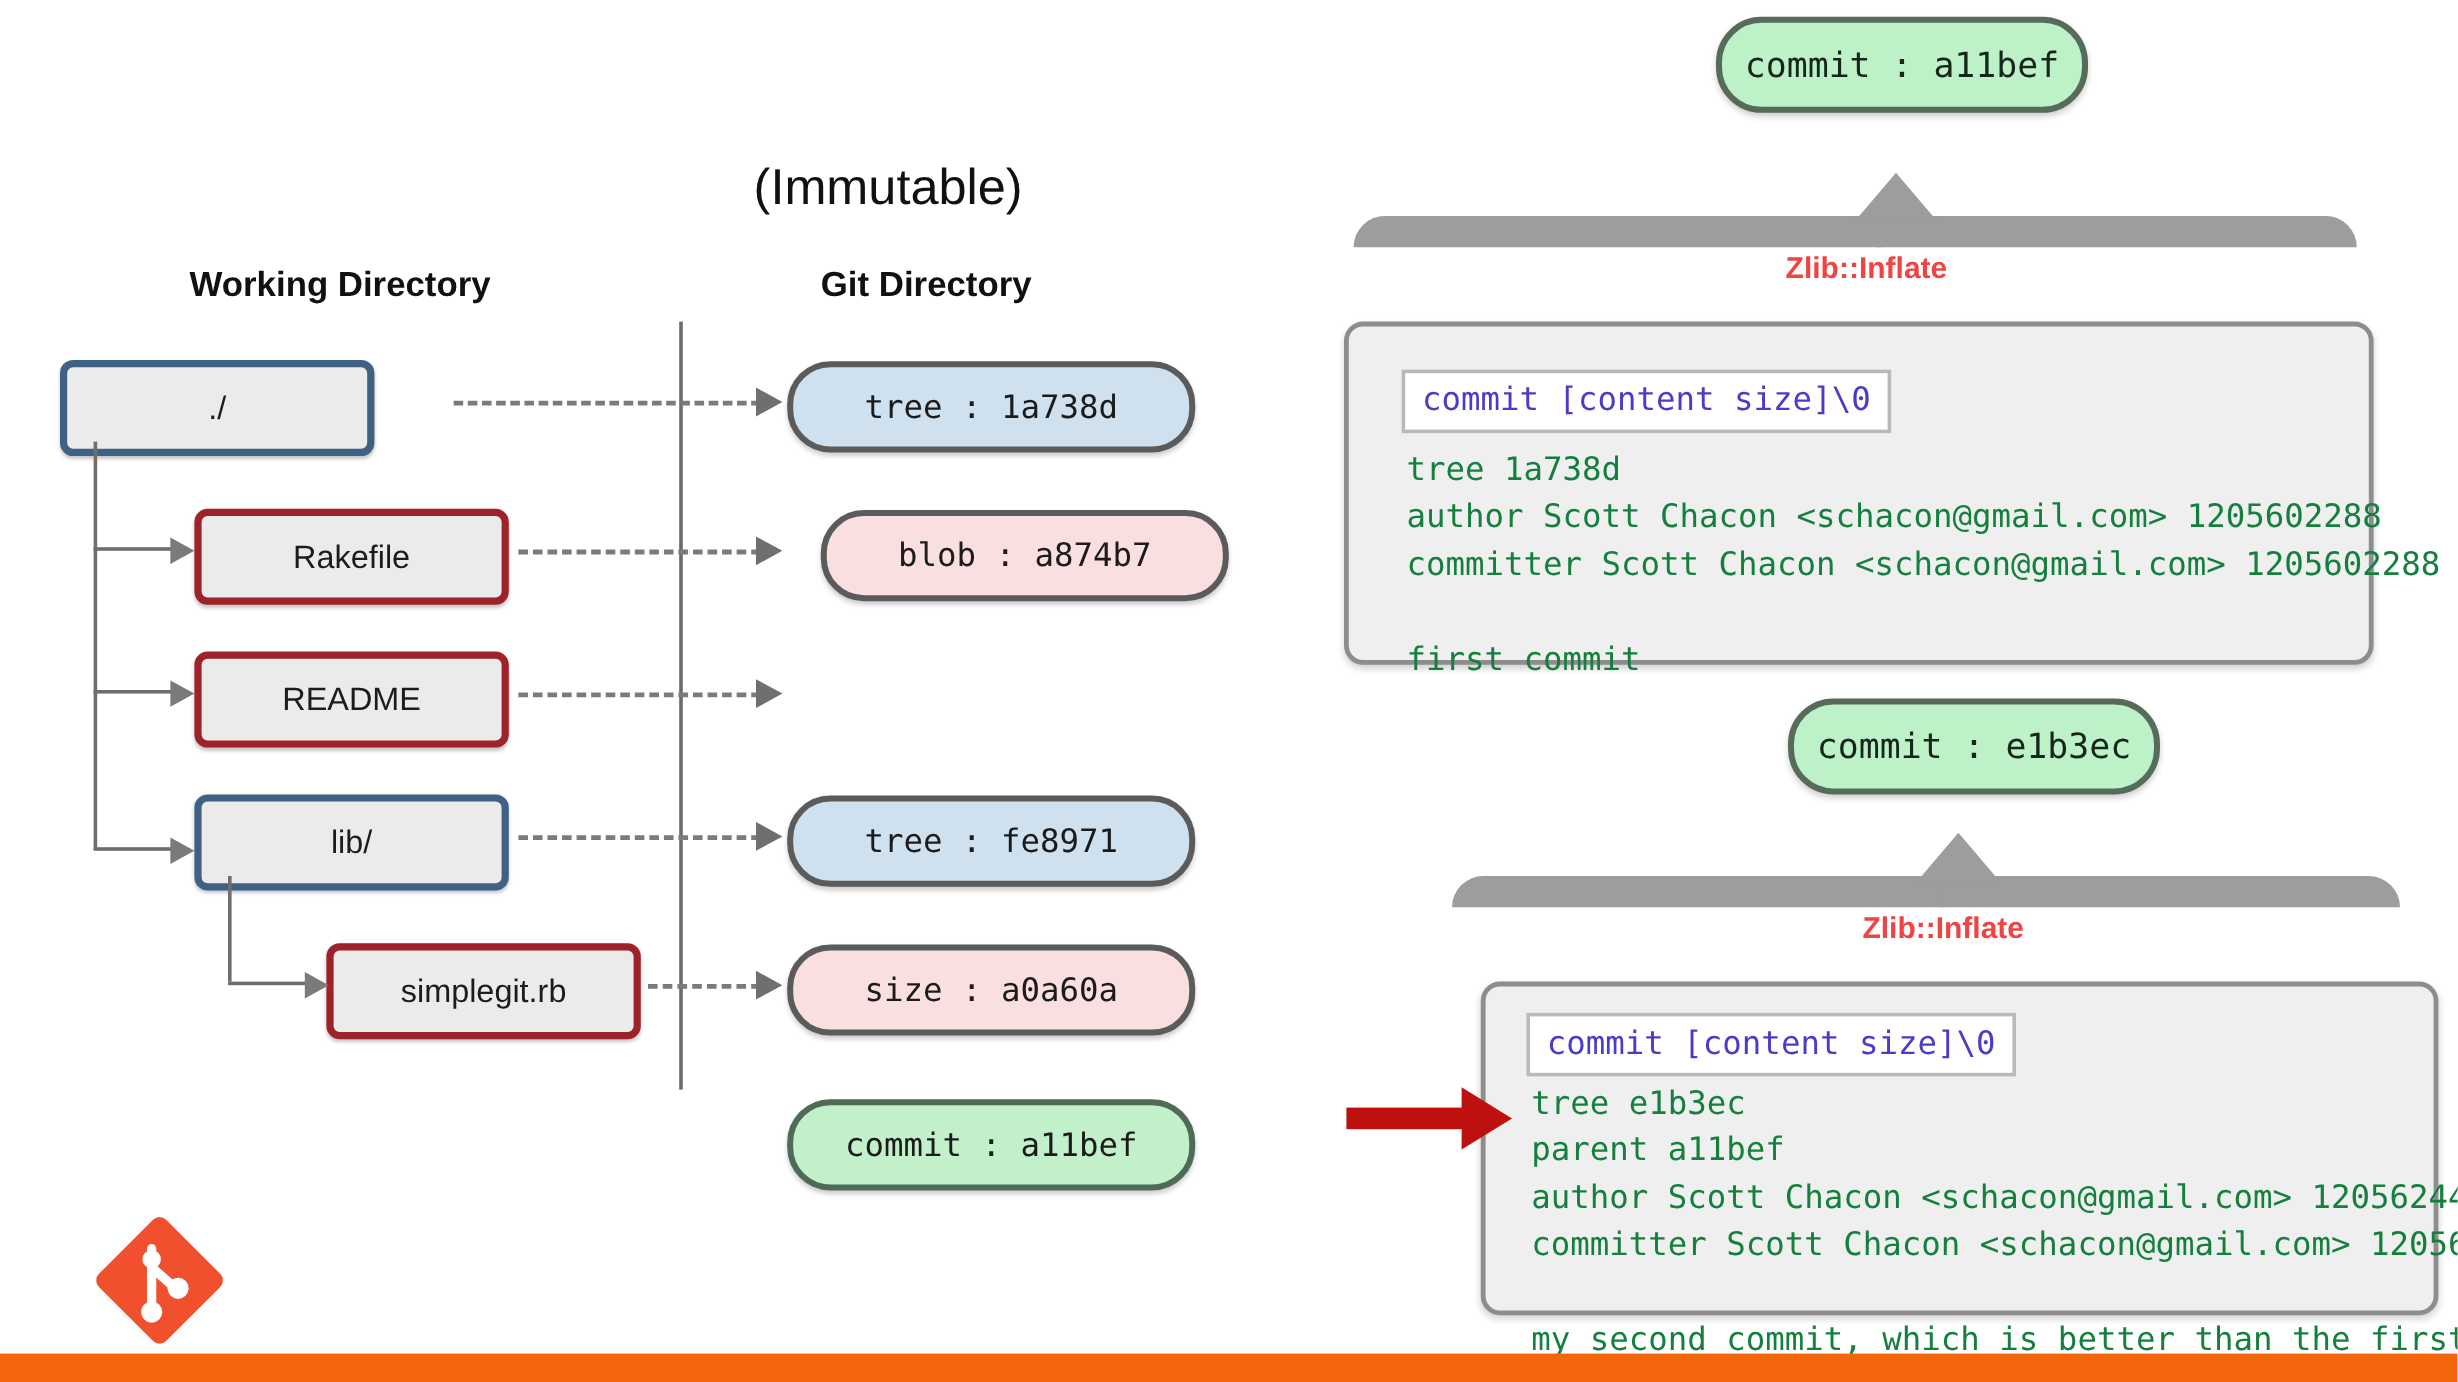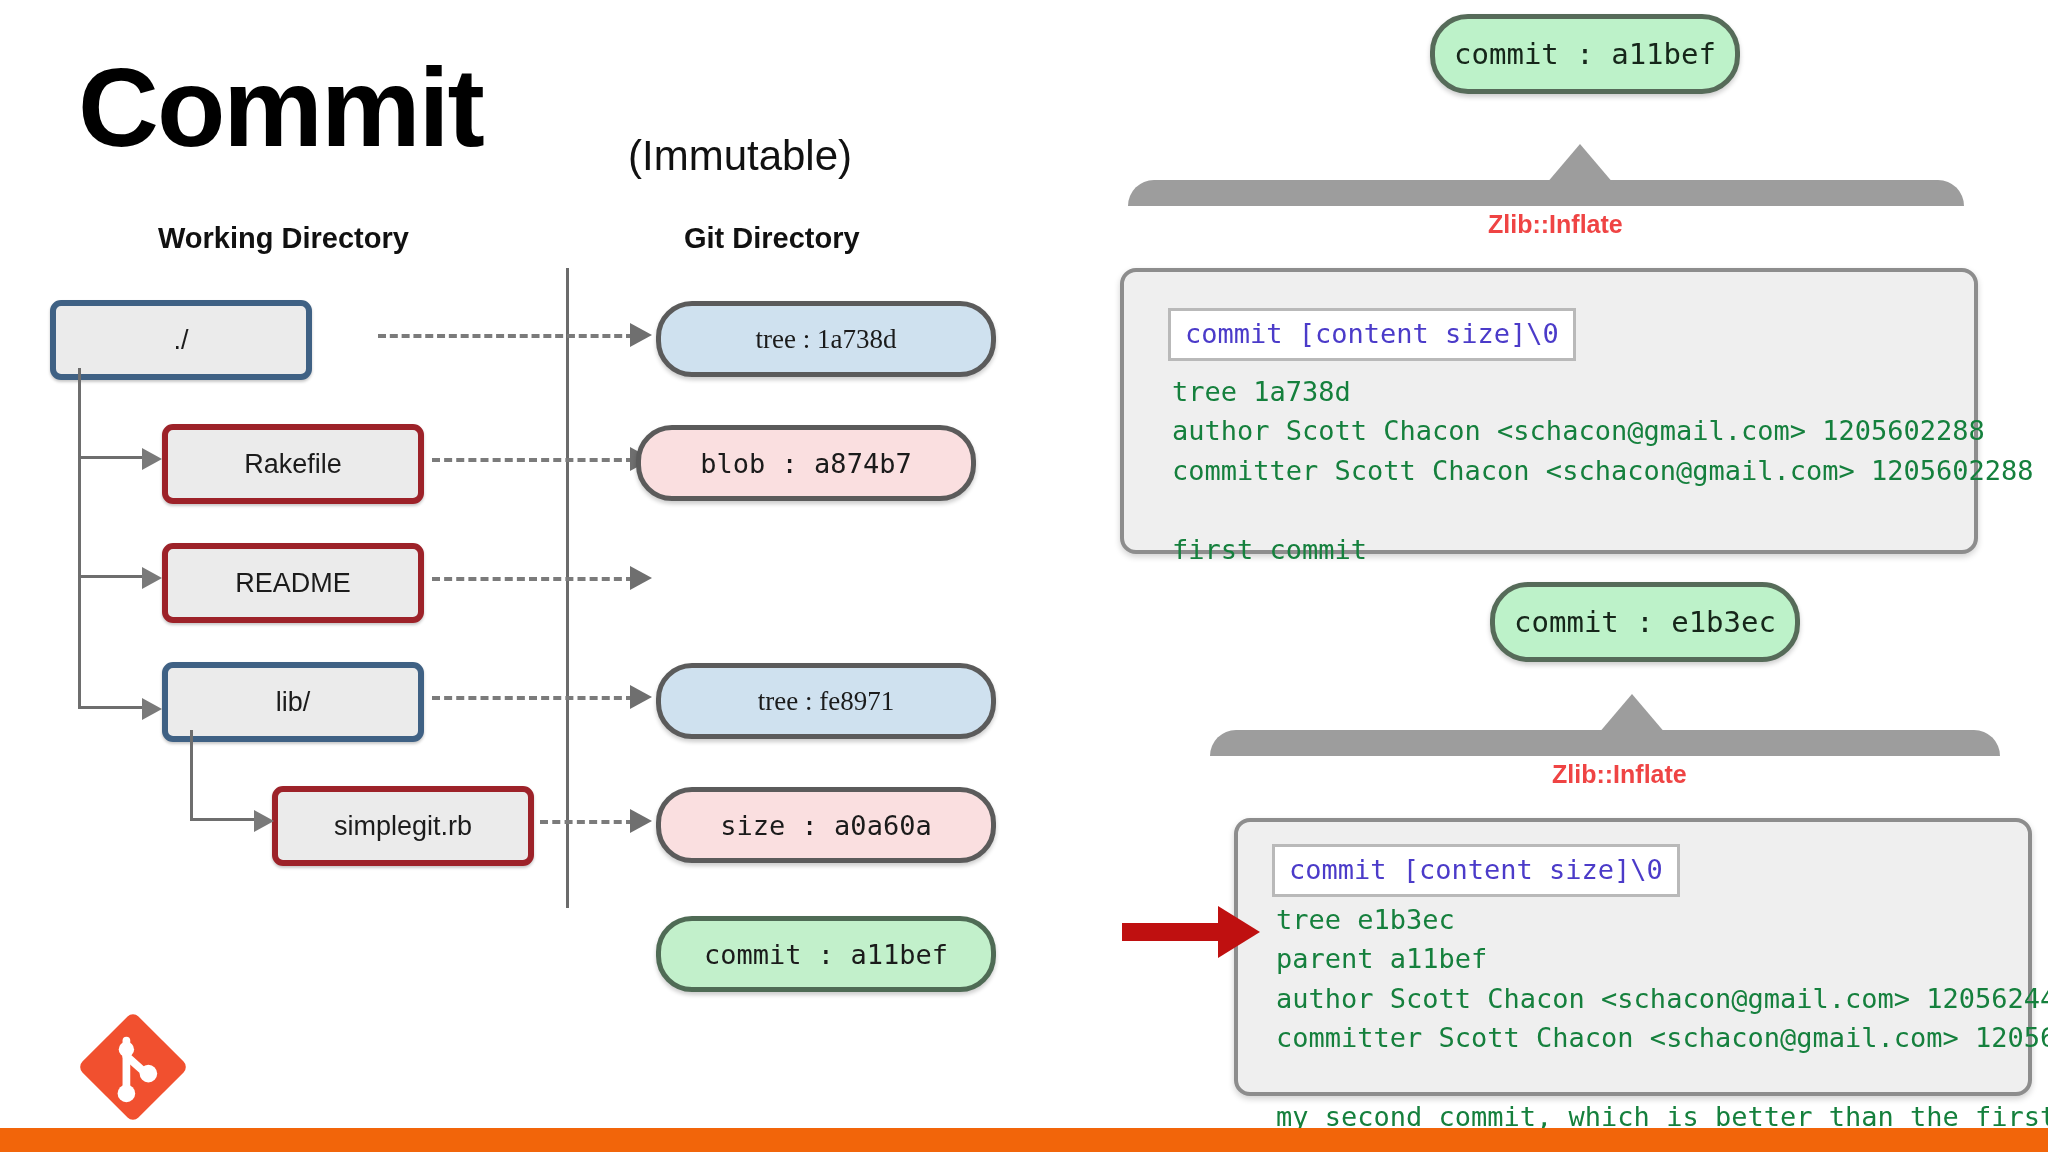--- a/index.html
+++ b/index.html
@@ -38,21 +38,21 @@
   .dash{position:absolute;height:0;border-top:4px dashed #7b7b7b;}
   .dash-head{position:absolute;width:0;height:0;
              border-top:12px solid transparent;border-bottom:12px solid transparent;
              border-left:22px solid #6f6f6f;}
 
   
   .pill{position:absolute;height:66px;border:5px solid #5b5b5b;border-radius:36px;
         display:flex;align-items:center;justify-content:center;
         font-family:"DejaVu Sans Mono","Liberation Mono",monospace;
         font-size:27px;color:#1b1b1b;box-shadow:0 3px 4px rgba(0,0,0,.2);}
-  .pill.tree{background:#cfe1ef;font-family:Liberation Serif, serif;}
+  .pill.tree{background:#cfe1ef;}
   .pill.blob{background:#fadfe0;}
   .pill.commit{background:#c2f0cb;border-color:#4f6b55;}
 
   
   .commit-node{position:absolute;height:70px;border:5px solid #566b59;border-radius:38px;
                background:#bdf2c9;display:flex;align-items:center;justify-content:center;
                font-family:"DejaVu Sans Mono","Liberation Mono",monospace;
                font-size:29px;color:#16261a;box-shadow:0 3px 5px rgba(0,0,0,.2);}
 
   .brace{position:absolute;}
@@ -81,21 +81,20 @@
 
   
   #footer-bar{position:absolute;left:0;top:1128px;width:2048px;height:24px;background:#f2650a;}
   #git-logo{position:absolute;left:78px;top:1012px;width:110px;height:110px;}
 </style>
 </head>
 <body>
 
 <div class="stage">
 
-  <div id="page-title">Commit</div>
   <div id="page-subtitle">(Immutable)</div>
 
   <div class="col-head" id="wd-head">Working Directory</div>
   <div class="col-head" id="gd-head">Git Directory</div>
 
   <div id="column-divider"></div>
 
   <div class="wd-box dir" style="left:50px;top:300px;width:250px;height:68px;">./</div>
 
   <div class="wd-box file" style="left:162px;top:543px;width:250px;height:68px;">README</div>
@@ -130,21 +129,21 @@
   <div class="dash" style="left:432px;top:577px;width:202px;"></div>
   <div class="dash-head" style="left:630px;top:566px;"></div>
 
   <div class="dash" style="left:432px;top:696px;width:202px;"></div>
   <div class="dash-head" style="left:630px;top:685px;"></div>
 
   <div class="dash" style="left:540px;top:820px;width:94px;"></div>
   <div class="dash-head" style="left:630px;top:809px;"></div>
 
   <div class="pill tree" style="left:656px;top:301px;width:330px;">tree : 1a738d</div>
-  <div class="pill blob" style="left:636px;top:425px;width:330px;">blob : a874b7</div>
+  <div class="pill blob" style="left:684px;top:425px;width:330px;">blob : a874b7</div>
   <div class="pill tree" style="left:656px;top:663px;width:330px;">tree : fe8971</div>
   <div class="pill blob" style="left:656px;top:787px;width:330px;">size : a0a60a</div>
   <div class="pill commit" style="left:656px;top:916px;width:330px;">commit : a11bef</div>
 
   <div class="commit-node" style="left:1430px;top:14px;width:300px;">commit : a11bef</div>
 
   <div class="brace" style="left:1128px;top:150px;width:836px;height:56px;">
     <div class="bar top-l" style="left:0;top:30px;width:440px;"></div>
     <div class="bar top-r" style="left:436px;top:30px;width:400px;"></div>
     <div class="peak" style="left:418px;top:-6px;"></div>

